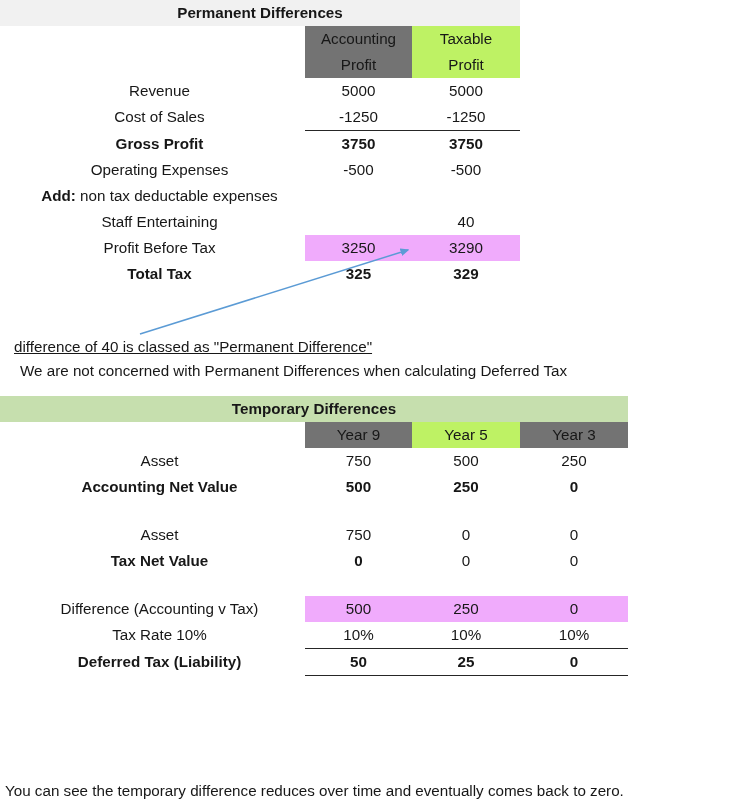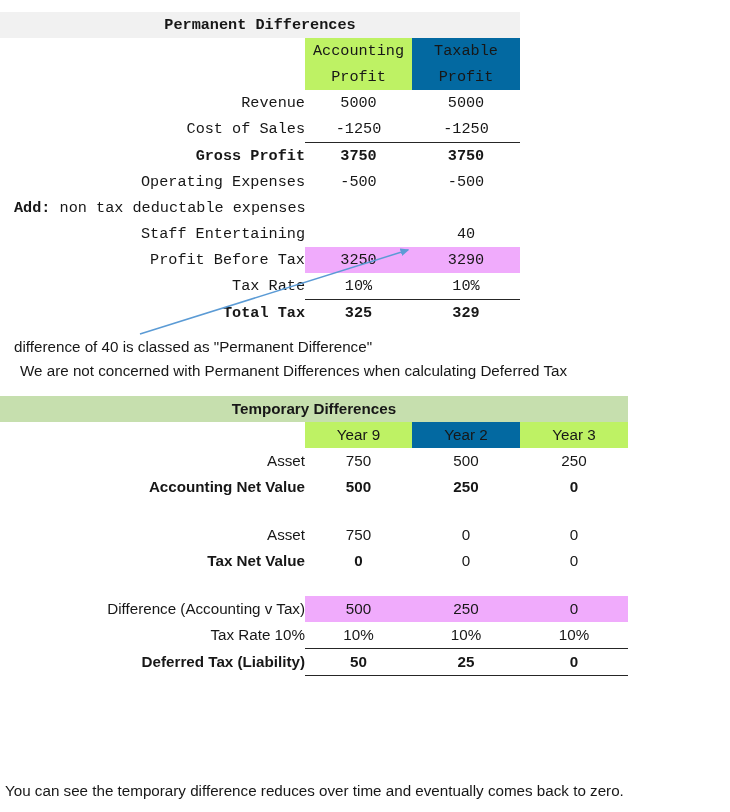--- a/index.html
+++ b/index.html
@@ -25,54 +25,54 @@
   .sheet td {
     padding: 0;
     vertical-align: middle;
     height: 26px;
     line-height: 26px;
     font-size: 15.2px;
     white-space: nowrap;
   }
 
   
-  #perm-table { left: 0; top: 12px; width: 520px; font-family: Liberation Mono, monospace; }
+  #perm-table { left: 0; top: 0; width: 520px; }
   #perm-table col.c-label { width: 305px; }
   #perm-table col.c-num   { width: 107px; }
   #perm-table col.c-num2  { width: 108px; }
 
   
   #temp-table { left: 0; top: 396px; width: 628px; }
   #temp-table col.c-label { width: 305px; }
   #temp-table col.c-y1 { width: 107px; }
   #temp-table col.c-y2 { width: 108px; }
   #temp-table col.c-y3 { width: 108px; }
 
   
-  .lbl      { text-align: right; padding-left: 14px !important; }
+  .lbl      { text-align: center; padding-left: 14px !important; }
   .num      { text-align: center; }
   .bold     { font-weight: bold; }
   .banner   { text-align: center; font-weight: bold; font-size: 15.2px; }
   .bg-gray  { background: #f1f1f1; }
   .bg-green { background: #c6dfae; }
-  .bg-cream { background: #bef264; margin-left: 37px; }
-  .bg-blue  { background: #0369a1; }
+  .bg-cream { background: #737373; margin-left: 37px; }
+  .bg-blue  { background: #bef264; }
   .bg-yellow{ background: #f0abfc; }
   .hdr      { text-align: center; font-size: 15.2px; height: 25px; line-height: 25px; }
   .bdr-bot  { border-bottom: 1.4px solid #262626; }
   .spacer td { height: 22px; line-height: 22px; }
 
   
   .note {
     position: absolute;
     font-size: 15.2px;
     line-height: 20px;
     white-space: nowrap;
   }
-  #note-perm-diff   { left: 14px; top: 337px; }
+  #note-perm-diff   { left: 14px; top: 337px; text-decoration: underline; }
   #note-not-concern { left: 20px; top: 361px; font-weight: normal; }
   #note-closing     { left: 5px; top: 781px; }
 
   
   #arrow-annotation {
     position: absolute;
     left: 0; top: 0;
     width: 730px; height: 812px;
     pointer-events: none;
   }
@@ -128,25 +128,20 @@
     </tr>
     <tr>
       <td class="lbl">Staff Entertaining</td>
       <td class="num"></td>
       <td class="num">40</td>
     </tr>
     <tr>
       <td class="lbl">Profit Before Tax</td>
       <td class="num bg-yellow">3250</td>
       <td class="num bg-yellow">3290</td>
-    </tr>
-    <tr>
-      <td class="lbl">Tax Rate</td>
-      <td class="num bdr-bot">10%</td>
-      <td class="num bdr-bot">10%</td>
     </tr>
     <tr>
       <td class="lbl bold">Total Tax</td>
       <td class="num bold">325</td>
       <td class="num bold">329</td>
     </tr>
   </tbody>
 </table>
 
 <svg id="arrow-annotation" viewBox="0 0 730 812" xmlns="http://www.w3.org/2000/svg">
@@ -168,21 +163,21 @@
       <col class="c-y2">
       <col class="c-y3">
   </colgroup>
   <tbody>
     <tr>
       <td class="banner bg-green" colspan="4">Temporary Differences</td>
     </tr>
     <tr>
       <td></td>
       <td class="hdr bg-cream">Year 9</td>
-      <td class="hdr bg-blue">Year 2</td>
+      <td class="hdr bg-blue">Year 5</td>
       <td class="hdr bg-cream">Year 3</td>
     </tr>
 
     <tr>
       <td class="lbl">Asset</td>
       <td class="num">750</td>
       <td class="num">500</td>
       <td class="num">250</td>
     </tr>
     <tr>

